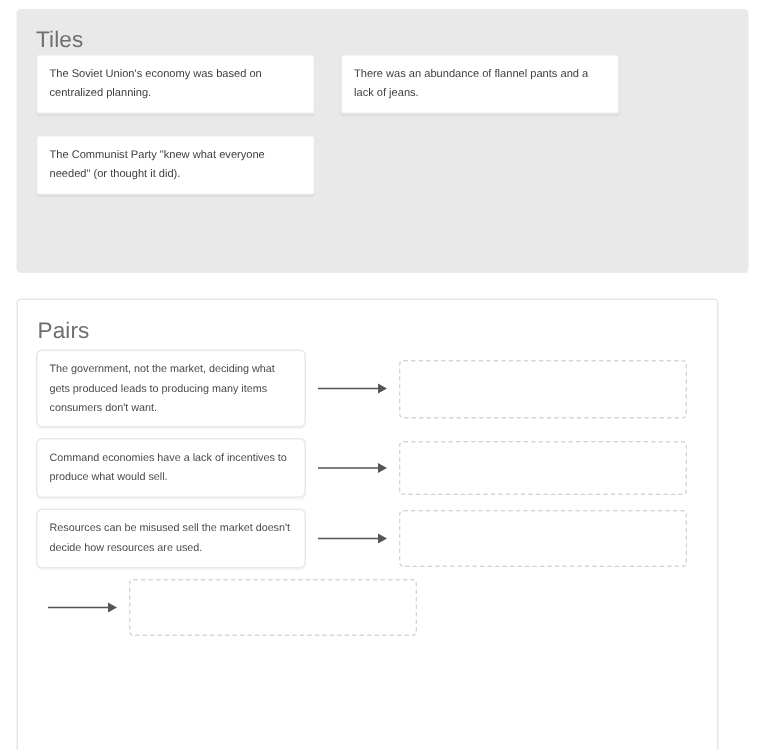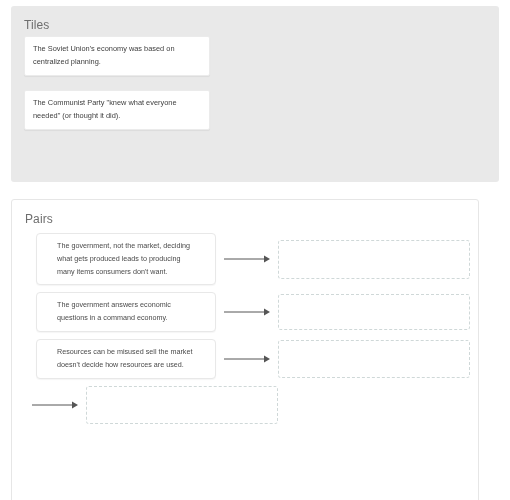--- a/index.html
+++ b/index.html
@@ -29,40 +29,39 @@
     left: 11px;
     top: 6px;
     width: 488px;
     height: 176px;
     background: #e9e9e9;
     border-radius: 3px;
     box-sizing: border-box;
   }
 
   .panel-heading {
-    font-size: 12px;
+    font-size: 15px;
     color: #6e6e6e;
     font-weight: 400;
     letter-spacing: 0.1px;
   }
 
   .tiles-heading {
     position: absolute;
     left: 13px;
     top: 12px;
   }
 
   .tiles-grid {
     position: absolute;
     left: 13px;
     top: 30px;
     width: 462px;
     display: flex;
     flex-wrap: wrap;
-    flex-direction: column;
   }
 
   .tile {
     width: 186px;
     min-height: 33px;
     background: #ffffff;
     border: 1px solid #ebebeb;
     border-radius: 2px;
     box-sizing: border-box;
     padding: 6px 8px 6px 8px;
@@ -104,27 +103,26 @@
     align-items: center;
     margin-bottom: 7px;
   }
 
   .pair-tile {
     width: 180px;
     background: #ffffff;
     border: 1px solid #e8e8e8;
     border-radius: 4px;
     box-sizing: border-box;
-    padding: 6px 20px;
+    padding: 6px 8px;
     font-size: 7.2px;
     line-height: 1.78;
     color: #4a4a4a;
     box-shadow: 0 1px 1px rgba(0,0,0,0.04);
     flex: 0 0 auto;
-    margin-left: 12px;
   }
 
   .pair-arrow {
     flex: 0 0 auto;
     width: 62px;
     display: flex;
     align-items: center;
     justify-content: center;
   }
 
@@ -150,51 +148,52 @@
 </head>
 <body>
 
 <div class="page">
 
   <div class="tiles-panel">
     <div class="panel-heading tiles-heading">Tiles</div>
 
     <div class="tiles-grid">
       <div class="tile">The Soviet Union's economy was based on centralized planning.</div>
+      <div class="tile">There was an abundance of flannel pants and a lack of jeans.</div>
       <div class="tile">The Communist Party "knew what everyone needed" (or thought it did).</div>
     </div>
   </div>
 
   <div class="pairs-panel">
     <div class="panel-heading pairs-heading">Pairs</div>
 
     <div class="pairs-rows">
 
       <div class="pair-row" data-rowindex="0">
         <div class="pair-tile">The government, not the market, deciding what gets produced leads to producing many items consumers don't want.</div>
         <div class="pair-arrow">
           <svg class="arrow-svg" width="46" height="10" viewBox="0 0 46 10" aria-hidden="true">
             <line x1="0" y1="5" x2="41" y2="5" stroke="#555555" stroke-width="1"></line>
             <polygon points="40,1.6 46,5 40,8.4" fill="#555555"></polygon>
           </svg>
         </div>
         <div class="pair-dropzone"></div>
       </div>
 
-
-      <div class="pair-row" data-rowindex="2">
-        <div class="pair-tile">The government answers economic questions in a command economy.</div>
-        <div class="pair-arrow">
-          <svg class="arrow-svg" width="46" height="10" viewBox="0 0 46 10" aria-hidden="true">
-            <line x1="0" y1="5" x2="41" y2="5" stroke="#555555" stroke-width="1"></line>
-            <polygon points="40,1.6 46,5 40,8.4" fill="#555555"></polygon>
-          </svg>
-        </div>
-        <div class="pair-dropzone"></div>
-      </div>
+      <div class="pair-row" data-rowindex="1">
+        <div class="pair-tile">Command economies have a lack of incentives to produce what would sell.</div>
+        <div class="pair-arrow">
+          <svg class="arrow-svg" width="46" height="10" viewBox="0 0 46 10" aria-hidden="true">
+            <line x1="0" y1="5" x2="41" y2="5" stroke="#555555" stroke-width="1"></line>
+            <polygon points="40,1.6 46,5 40,8.4" fill="#555555"></polygon>
+          </svg>
+        </div>
+        <div class="pair-dropzone"></div>
+      </div>
+
 
       <div class="pair-row" data-rowindex="3">
         <div class="pair-tile">Resources can be misused sell the market doesn't decide how resources are used.</div>
         <div class="pair-arrow">
           <svg class="arrow-svg" width="46" height="10" viewBox="0 0 46 10" aria-hidden="true">
             <line x1="0" y1="5" x2="41" y2="5" stroke="#555555" stroke-width="1"></line>
             <polygon points="40,1.6 46,5 40,8.4" fill="#555555"></polygon>
           </svg>
         </div>
         <div class="pair-dropzone"></div>

